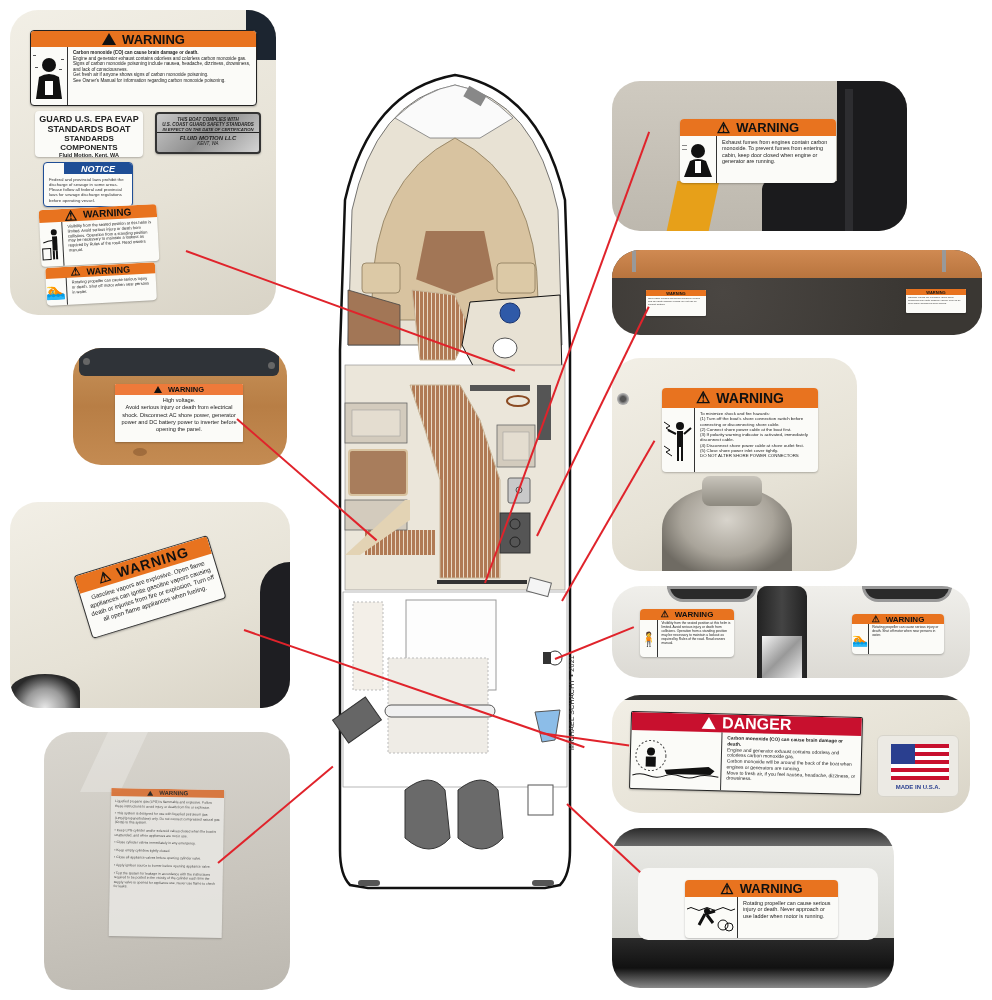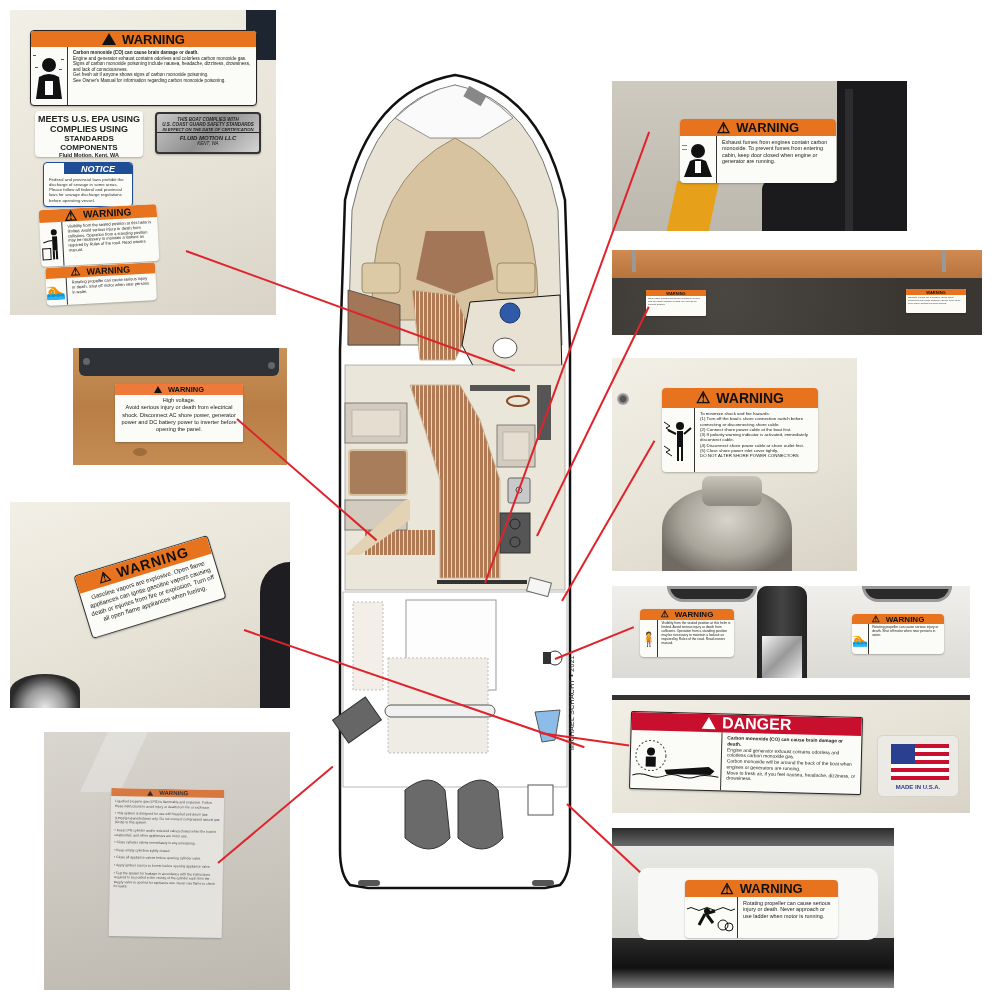--- a/index.html
+++ b/index.html
@@ -1,19 +1,19 @@
 <!DOCTYPE html>
 <html><head>
 <meta charset="utf-8">
 <style>
   * { box-sizing: border-box; margin: 0; padding: 0; }
   html, body { width: 992px; height: 1000px; background: #ffffff; overflow: hidden; }
   body { position: relative; font-family: "Liberation Sans", sans-serif; }
 
-  .panel { position: absolute; overflow: hidden; }
+  .panel { position: absolute; overflow: hidden; border-radius: 28px; }
   .photo-bg-cream { background: linear-gradient(160deg, #f2efe6 0%, #e6e2d6 60%, #d8d3c6 100%); }
   .photo-bg-wood { background: linear-gradient(180deg, #c8935a 0%, #b87e45 50%, #c48b52 100%); }
   .photo-bg-grey { background: linear-gradient(170deg, #d9d6cf 0%, #c9c5bd 60%, #bcb8b0 100%); }
   .photo-bg-granite { background: radial-gradient(circle at 30% 50%, #4a4642 0%, #3a3733 70%); }
 
   .label { position: absolute; background: #fbfbf8; border-radius: 4px; overflow: hidden; box-shadow: 0 1px 2px rgba(0,0,0,0.25); }
   .label .hdr { background: #e8731f; color: #111; font-weight: bold; text-align: center; display: flex; align-items: center; justify-content: center; gap: 6px; }
   .label .hdr.red { background: #c8102e; color: #fff; }
   .label .hdr.blue { background: #1f4e96; color: #fff; font-style: italic; margin-left: 20px; }
   .label .body { display: flex; color: #222; }
@@ -53,22 +53,22 @@
       <div class="txt" style="font-size:4.6px;">
         <div style="font-weight:bold;">Carbon monoxide (CO) can cause brain damage or death.</div>
         <div>Engine and generator exhaust contains odorless and colorless carbon monoxide gas.</div>
         <div>Signs of carbon monoxide poisoning include nausea, headache, dizziness, drowsiness, and lack of consciousness.</div>
         <div>Get fresh air if anyone shows signs of carbon monoxide poisoning.</div>
         <div>See Owner's Manual for information regarding carbon monoxide poisoning.</div>
       </div>
     </div>
   </div>
   <div class="label" style="left:25px;top:101px;width:108px;height:46px;text-align:center;padding-top:3px;">
-    <div style="font-size:9px;font-weight:bold;color:#222;">MEETS U.S. EPA USING</div>
-    <div style="font-size:9px;font-weight:bold;color:#222;">COMPLIES USING</div>
+    <div style="font-size:9px;font-weight:bold;color:#222;">GUARD U.S. EPA EVAP</div>
+    <div style="font-size:9px;font-weight:bold;color:#222;">STANDARDS BOAT</div>
     <div style="font-size:8px;font-weight:bold;color:#222;">STANDARDS COMPONENTS</div>
     <div style="font-size:5.5px;font-weight:bold;color:#222;">Fluid Motion, Kent, WA</div>
   </div>
   <div class="label" style="left:145px;top:102px;width:106px;height:42px;background:linear-gradient(135deg,#c9c9c9,#8f8f8f,#d4d4d4);border:2px solid #333;text-align:center;padding-top:3px;font-style:italic;color:#222;">
     <div style="font-size:4.5px;font-weight:bold;">THIS BOAT COMPLIES WITH</div>
     <div style="font-size:4.5px;font-weight:bold;">U.S. COAST GUARD SAFETY STANDARDS</div>
     <div style="font-size:4.2px;font-weight:bold;border-bottom:1px solid #222;">IN EFFECT ON THE DATE OF CERTIFICATION</div>
     <div style="font-size:6px;font-weight:bold;margin-top:2px;">FLUID MOTION LLC</div>
     <div style="font-size:4.5px;">KENT, WA</div>
   </div>

